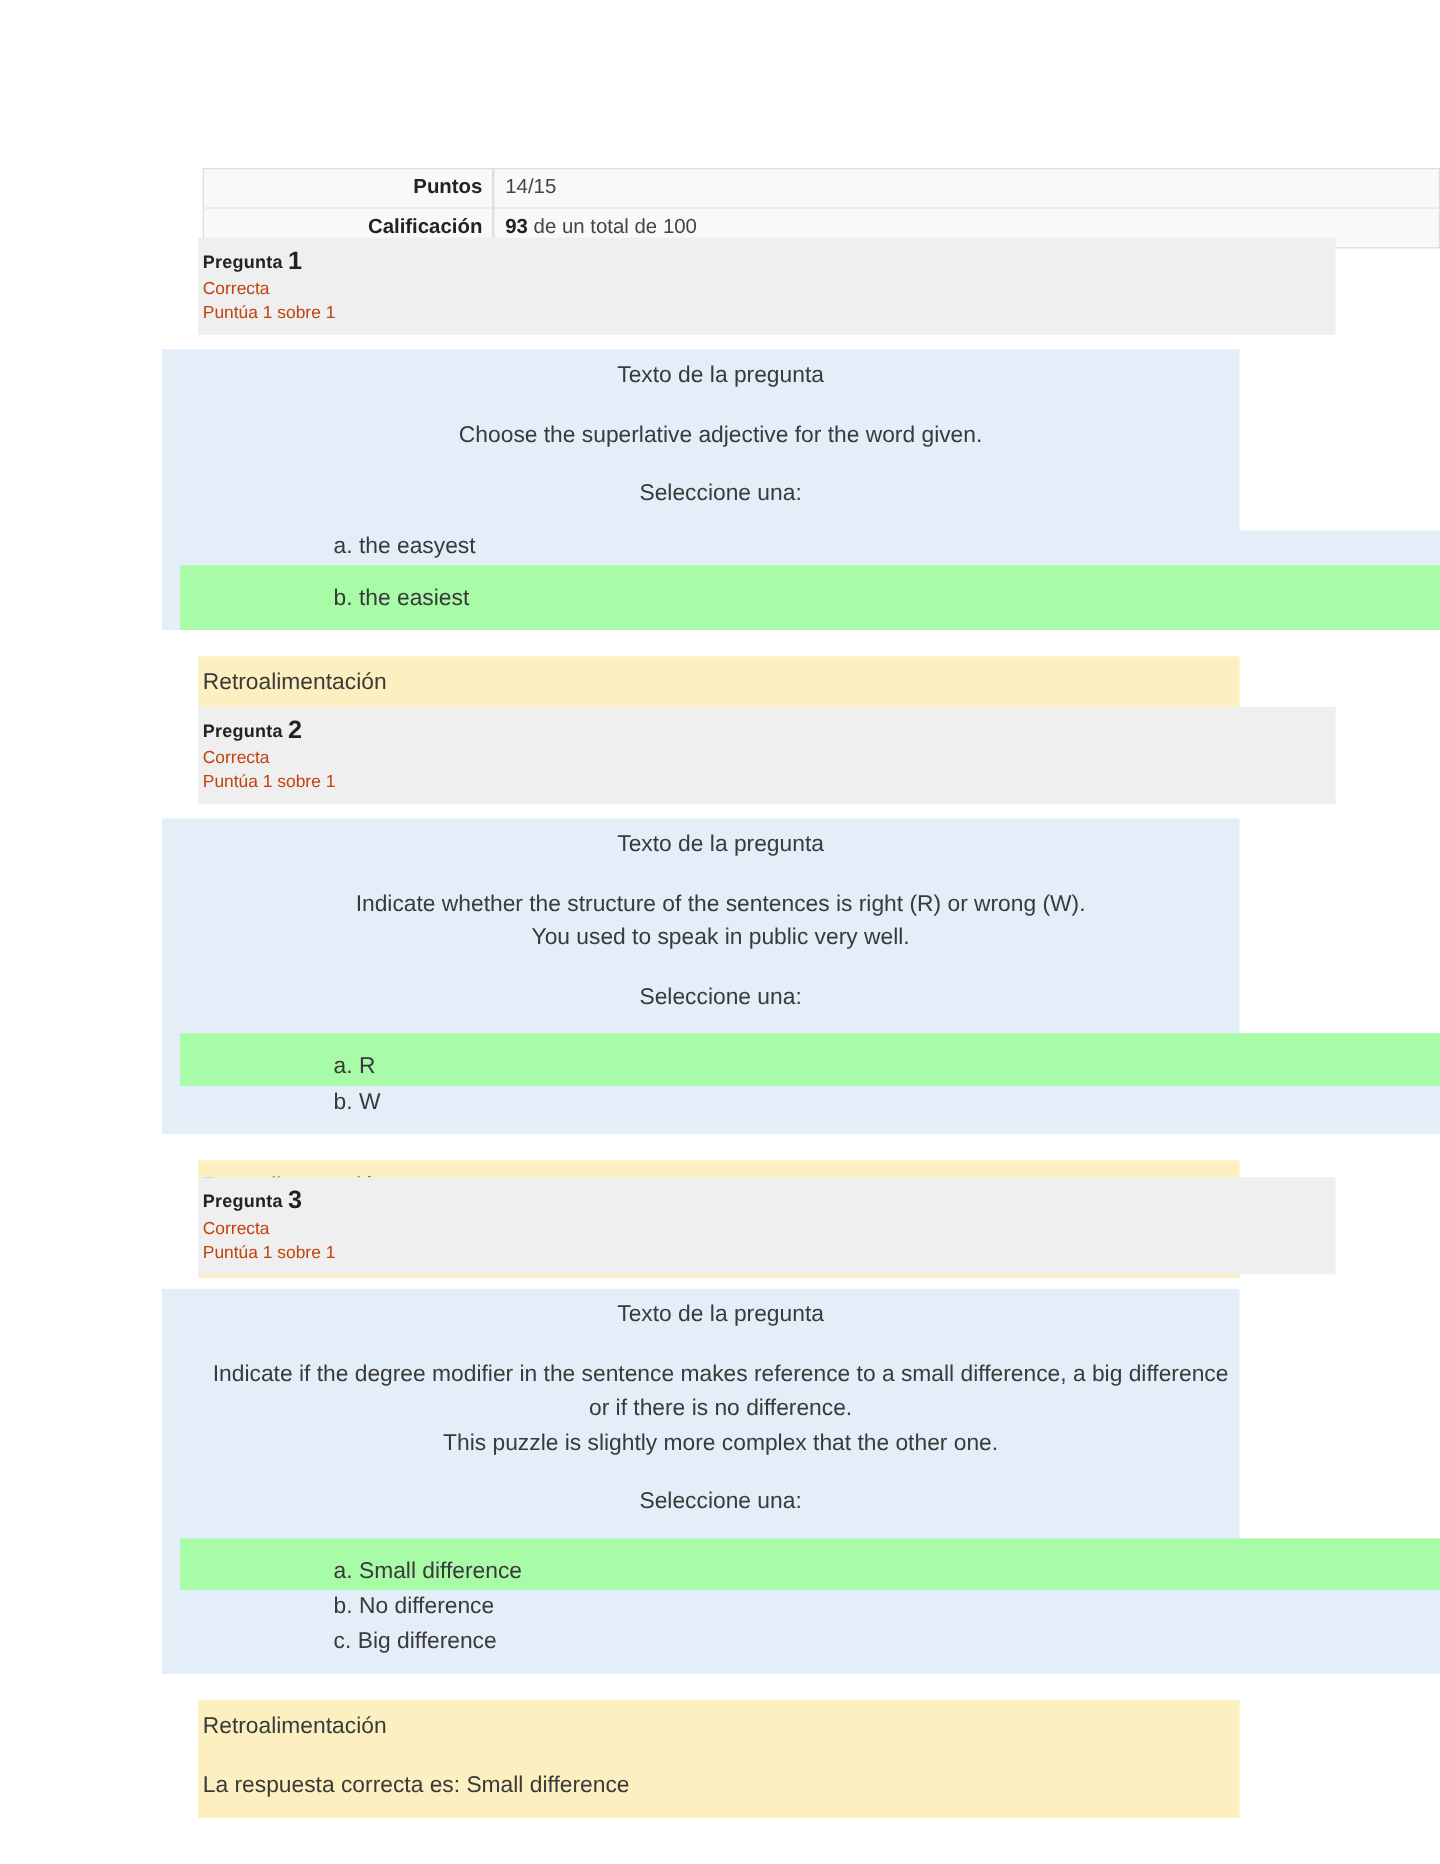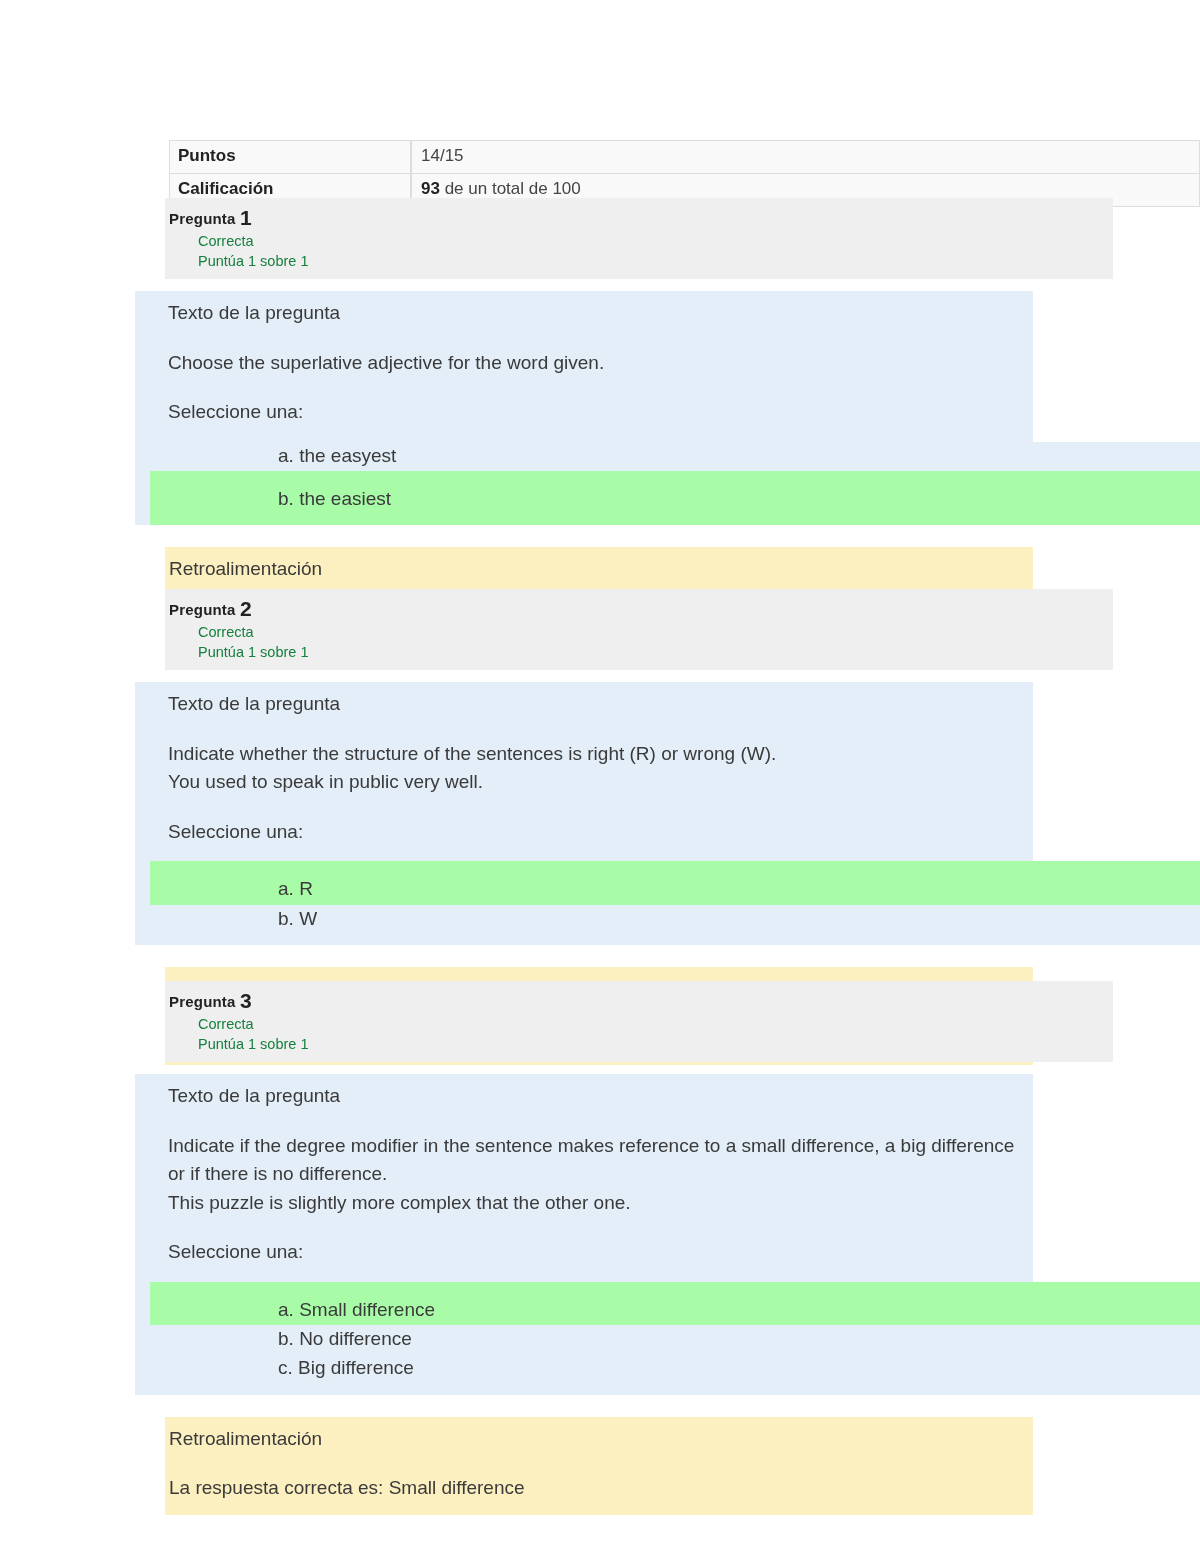--- a/index.html
+++ b/index.html
@@ -29,21 +29,21 @@
   .summary-table tr { background: #f9f9f9; }
   .summary-table td {
     border: 1px solid #dddddd;
     padding: 4px 8px 5px 8px;
     background: #f9f9f9;
     line-height: 1.35;
     vertical-align: middle;
   }
   .summary-table td.label {
     width: 224px;
-    text-align: left;
+    text-align: right;
     font-weight: bold;
     color: #222222;
   }
   .summary-table td.value {
     text-align: left;
     color: #444444;
     padding-left: 9px;
   }
   .summary-table tr + tr td { border-top: none; }
   .summary-table td.value b { color: #222222; font-weight: bold; }
@@ -70,33 +70,32 @@
     letter-spacing: .2px;
   }
   .q-header .q-title .q-num {
     font-size: 21px;
     font-weight: bold;
     vertical-align: -1px;
   }
   .q-header .q-state,
   .q-header .q-grade {
     font-size: 14.5px;
-    color: #15803d;
+    color: #c2410c;
     line-height: 1.38;
-    margin-left: 29px;
   }
 
   .q-body {
     margin-left: 135px;
     width: 898px;
     background: #e3eef8;
     box-sizing: border-box;
     padding: 0;
   }
-  .q-body-inner { padding: 8px 0 0 33px; }
+  .q-body-inner { padding: 8px 0 0 33px; text-align: center; }
   .q-body p {
     margin: 0 0 0 0;
     font-size: 19px;
     line-height: 1.5;
     color: #3a3a3a;
     font-weight: 300;
   }
   .q-body p.spacer-below { margin-bottom: 21px; }
   .q-body .qtext-label { font-size: 19px; }
 

